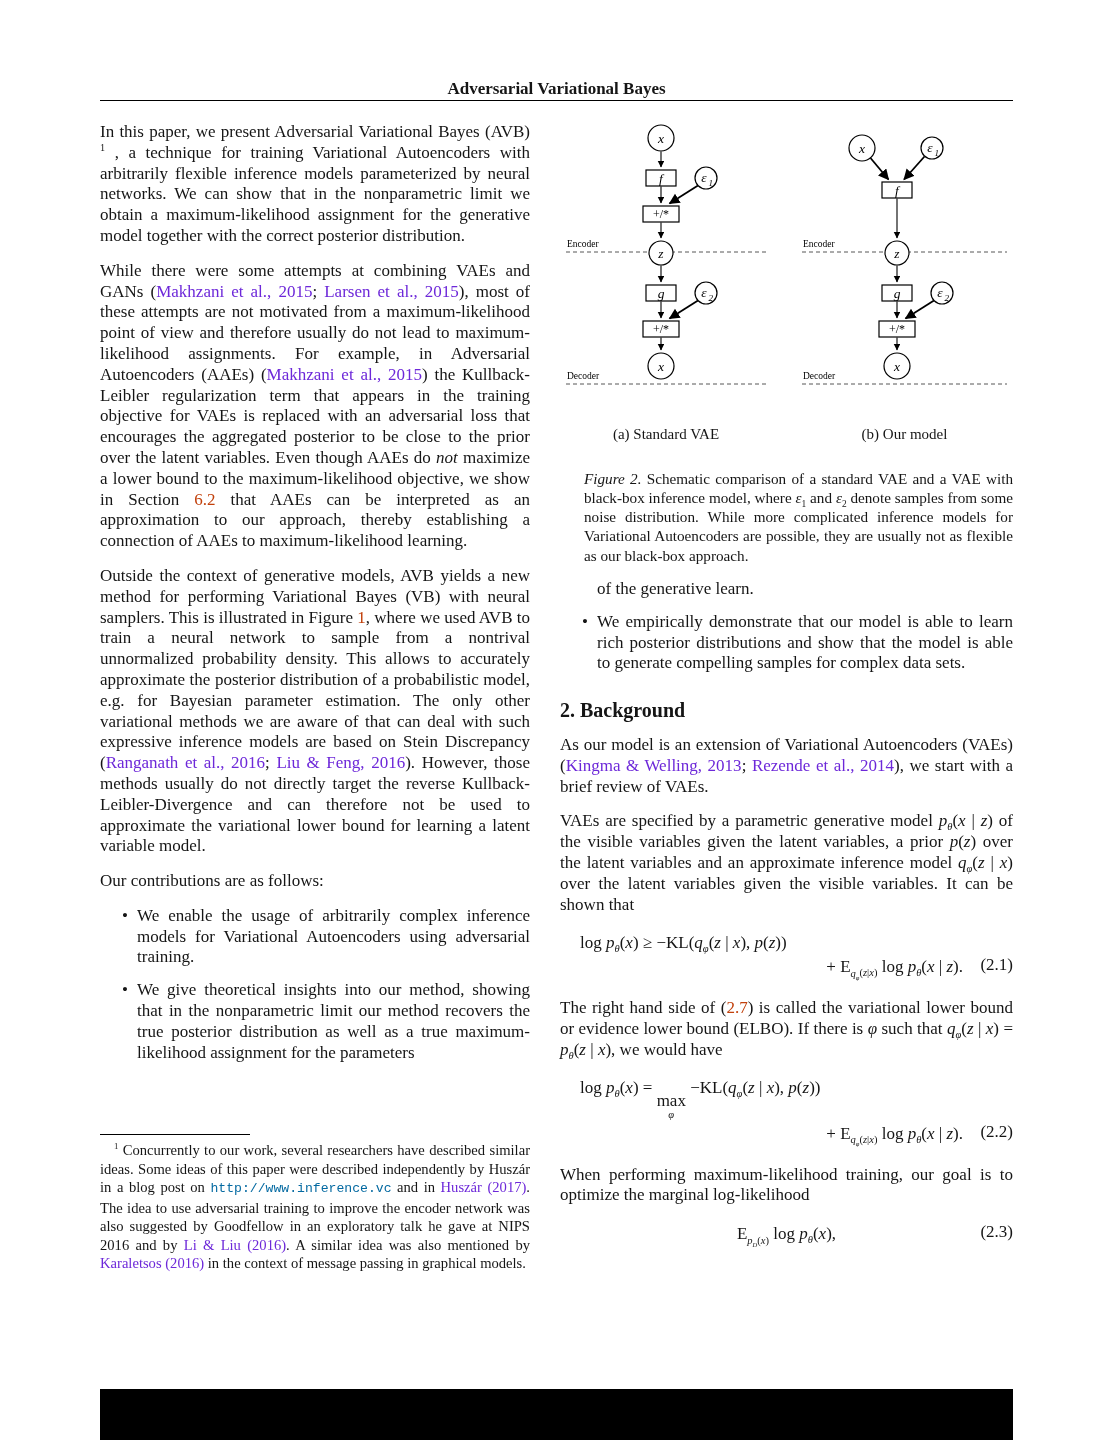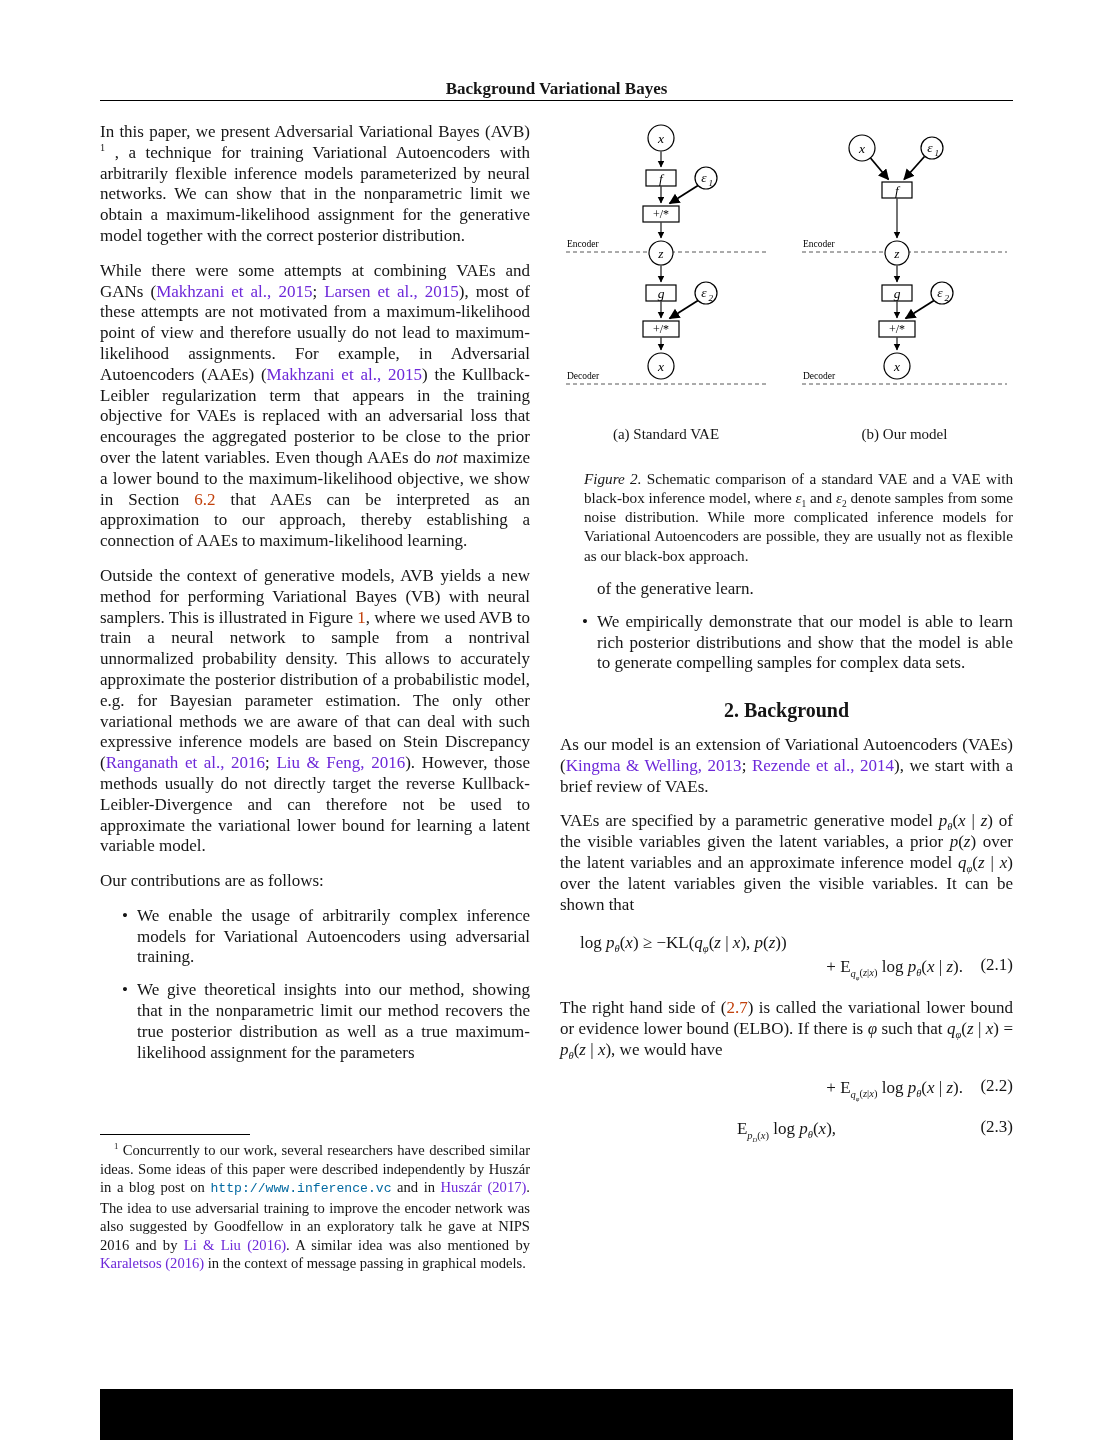--- a/index.html
+++ b/index.html
@@ -38,21 +38,21 @@
   }
 
   .figure { }
   .diagrams { display: flex; justify-content: space-between; padding: 0 6px; }
   .subfig { text-align: center; }
   .subcap { font-size: 15px; margin-top: 24px; text-align: center; }
   .caption { margin-top: 24px; font-size: 15.2px; line-height: 19.3px; text-align: justify; margin-left: 24px; }
 
   .cont { margin: 14px 0 0 37px; text-align: left; }
   p.rp { margin: 14px 0 0 0; }
-  h2.sec { font-size: 20px; font-weight: bold; margin: 26px 0 14px 0; text-align: center; }
+  h2.sec { font-size: 20px; font-weight: bold; margin: 26px 0 14px 0; text-align: left; }
 
   .eq { position: relative; margin: 18px 0 20px 0; }
   .eq-l1 { padding-left: 20px; text-align: left; }
   .eq-l2 { text-align: right; padding-right: 50px; margin-top: 3px; }
   .eq-num { position: absolute; right: 0; bottom: 2px; }
   .eq-center { text-align: center; }
   .mstack { display: inline-flex; flex-direction: column; align-items: center; vertical-align: -0.75em; line-height: 1; }
   .mstack .msub { font-size: 0.62em; margin-top: 1px; }
 
   svg .dash { stroke: #444; stroke-width: 0.9; stroke-dasharray: 4 3; fill: none; }
@@ -64,21 +64,21 @@
   svg .arr  { stroke: #000; stroke-width: 1.1; }
   svg .arrb { stroke: #000; stroke-width: 1.8; }
 
   .black-bar { position: absolute; left: 100px; top: 1389px; width: 913px; height: 51px; background: #000; }
 </style>
 </head>
 <body>
 
 <div class="page">
 
-  <div class="running-head">Background Variational Bayes</div>
+  <div class="running-head">Adversarial Variational Bayes</div>
   <div class="head-rule"></div>
 
   <div class="col col-left">
     <p class="body">In this paper, we present Adversarial Variational Bayes (AVB) <sup>1</sup> , a technique for training Variational Autoencoders with arbitrarily flexible inference models parameterized by neural networks. We can show that in the nonparametric limit we obtain a maximum-likelihood assignment for the generative model together with the correct posterior distribution.</p>
     <p class="body">While there were some attempts at combining VAEs and GANs (<span class="cite">Makhzani et al., 2015</span>; <span class="cite">Larsen et al., 2015</span>), most of these attempts are not motivated from a maximum-likelihood point of view and therefore usually do not lead to maximum-likelihood assignments. For example, in Adversarial Autoencoders (AAEs) (<span class="cite">Makhzani et al., 2015</span>) the Kullback-Leibler regularization term that appears in the training objective for VAEs is replaced with an adversarial loss that encourages the aggregated posterior to be close to the prior over the latent variables. Even though AAEs do <i>not</i> maximize a lower bound to the maximum-likelihood objective, we show in Section <span class="ref">6.2</span> that AAEs can be interpreted as an approximation to our approach, thereby establishing a connection of AAEs to maximum-likelihood learning.</p>
     <p class="body">Outside the context of generative models, AVB yields a new method for performing Variational Bayes (VB) with neural samplers. This is illustrated in Figure <span class="ref">1</span>, where we used AVB to train a neural network to sample from a nontrival unnormalized probability density. This allows to accurately approximate the posterior distribution of a probabilistic model, e.g. for Bayesian parameter estimation. The only other variational methods we are aware of that can deal with such expressive inference models are based on Stein Discrepancy (<span class="cite">Ranganath et al., 2016</span>; <span class="cite">Liu &amp; Feng, 2016</span>). However, those methods usually do not directly target the reverse Kullback-Leibler-Divergence and can therefore not be used to approximate the variational lower bound for learning a latent variable model.</p>
     <p class="body">Our contributions are as follows:</p>
     <div class="bullet">
       <span class="bmark">•</span>
       <span class="btext">We enable the usage of arbitrarily complex inference models for Variational Autoencoders using adversarial training.</span>
@@ -204,24 +204,29 @@
 
     <div class="eq">
       <div class="eq-l1">log <i>p<sub>θ</sub></i>(<i>x</i>) ≥ −KL(<i>q<sub>φ</sub></i>(<i>z</i> | <i>x</i>), <i>p</i>(<i>z</i>))</div>
       <div class="eq-l2">+ E<sub><i>q<sub>φ</sub></i>(<i>z</i>|<i>x</i>)</sub> log <i>p<sub>θ</sub></i>(<i>x</i> | <i>z</i>).</div>
       <div class="eq-num">(2.1)</div>
     </div>
 
     <p class="rp">The right hand side of (<span class="ref">2.7</span>) is called the variational lower bound or evidence lower bound (ELBO). If there is <i>φ</i> such that <i>q<sub>φ</sub></i>(<i>z</i> | <i>x</i>) = <i>p<sub>θ</sub></i>(<i>z</i> | <i>x</i>), we would have</p>
 
     <div class="eq">
+      <div class="eq-l1">log <i>p<sub>θ</sub></i>(<i>x</i>) = <span class="mstack">
+            <span class="mop">max</span>
+            <span class="msub"><i>φ</i></span>
+          </span> −KL(<i>q<sub>φ</sub></i>(<i>z</i> | <i>x</i>), <i>p</i>(<i>z</i>))</div>
       <div class="eq-l2">+ E<sub><i>q<sub>φ</sub></i>(<i>z</i>|<i>x</i>)</sub> log <i>p<sub>θ</sub></i>(<i>x</i> | <i>z</i>).</div>
       <div class="eq-num">(2.2)</div>
     </div>
 
+    <p class="rp">When performing maximum-likelihood training, our goal is to optimize the marginal log-likelihood</p>
 
     <div class="eq">
       <div class="eq-center">E<sub><i>p</i><sub><i>D</i></sub>(<i>x</i>)</sub> log <i>p<sub>θ</sub></i>(<i>x</i>),</div>
       <div class="eq-num">(2.3)</div>
     </div>
 
   </div>
 
   <div class="black-bar"></div>
 

